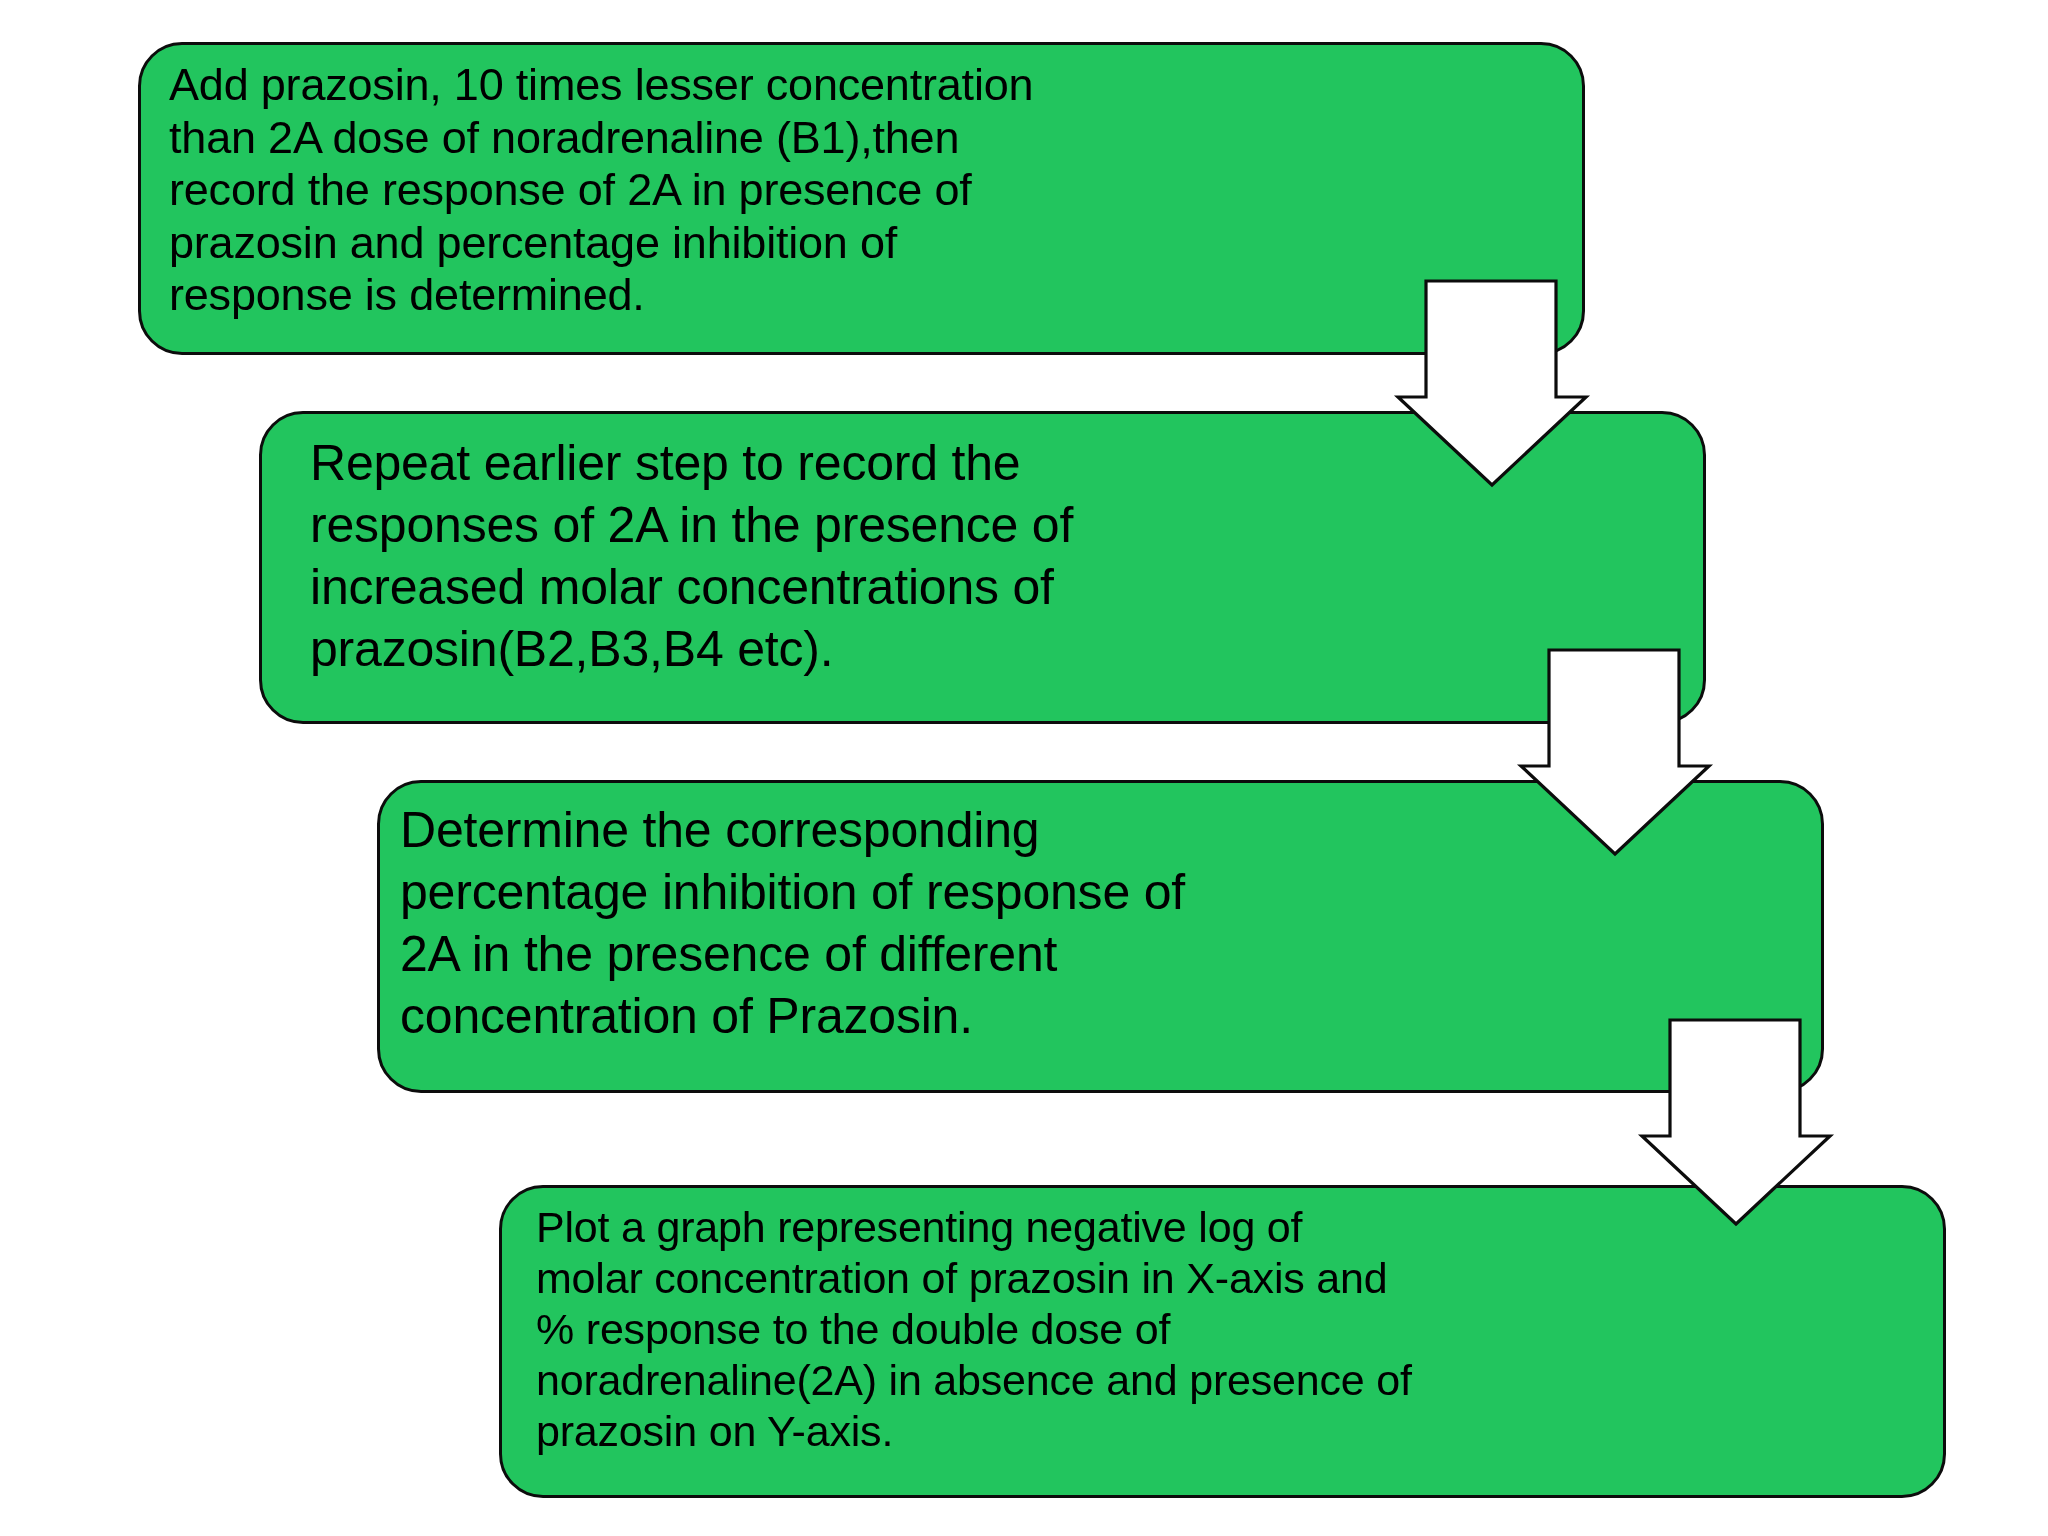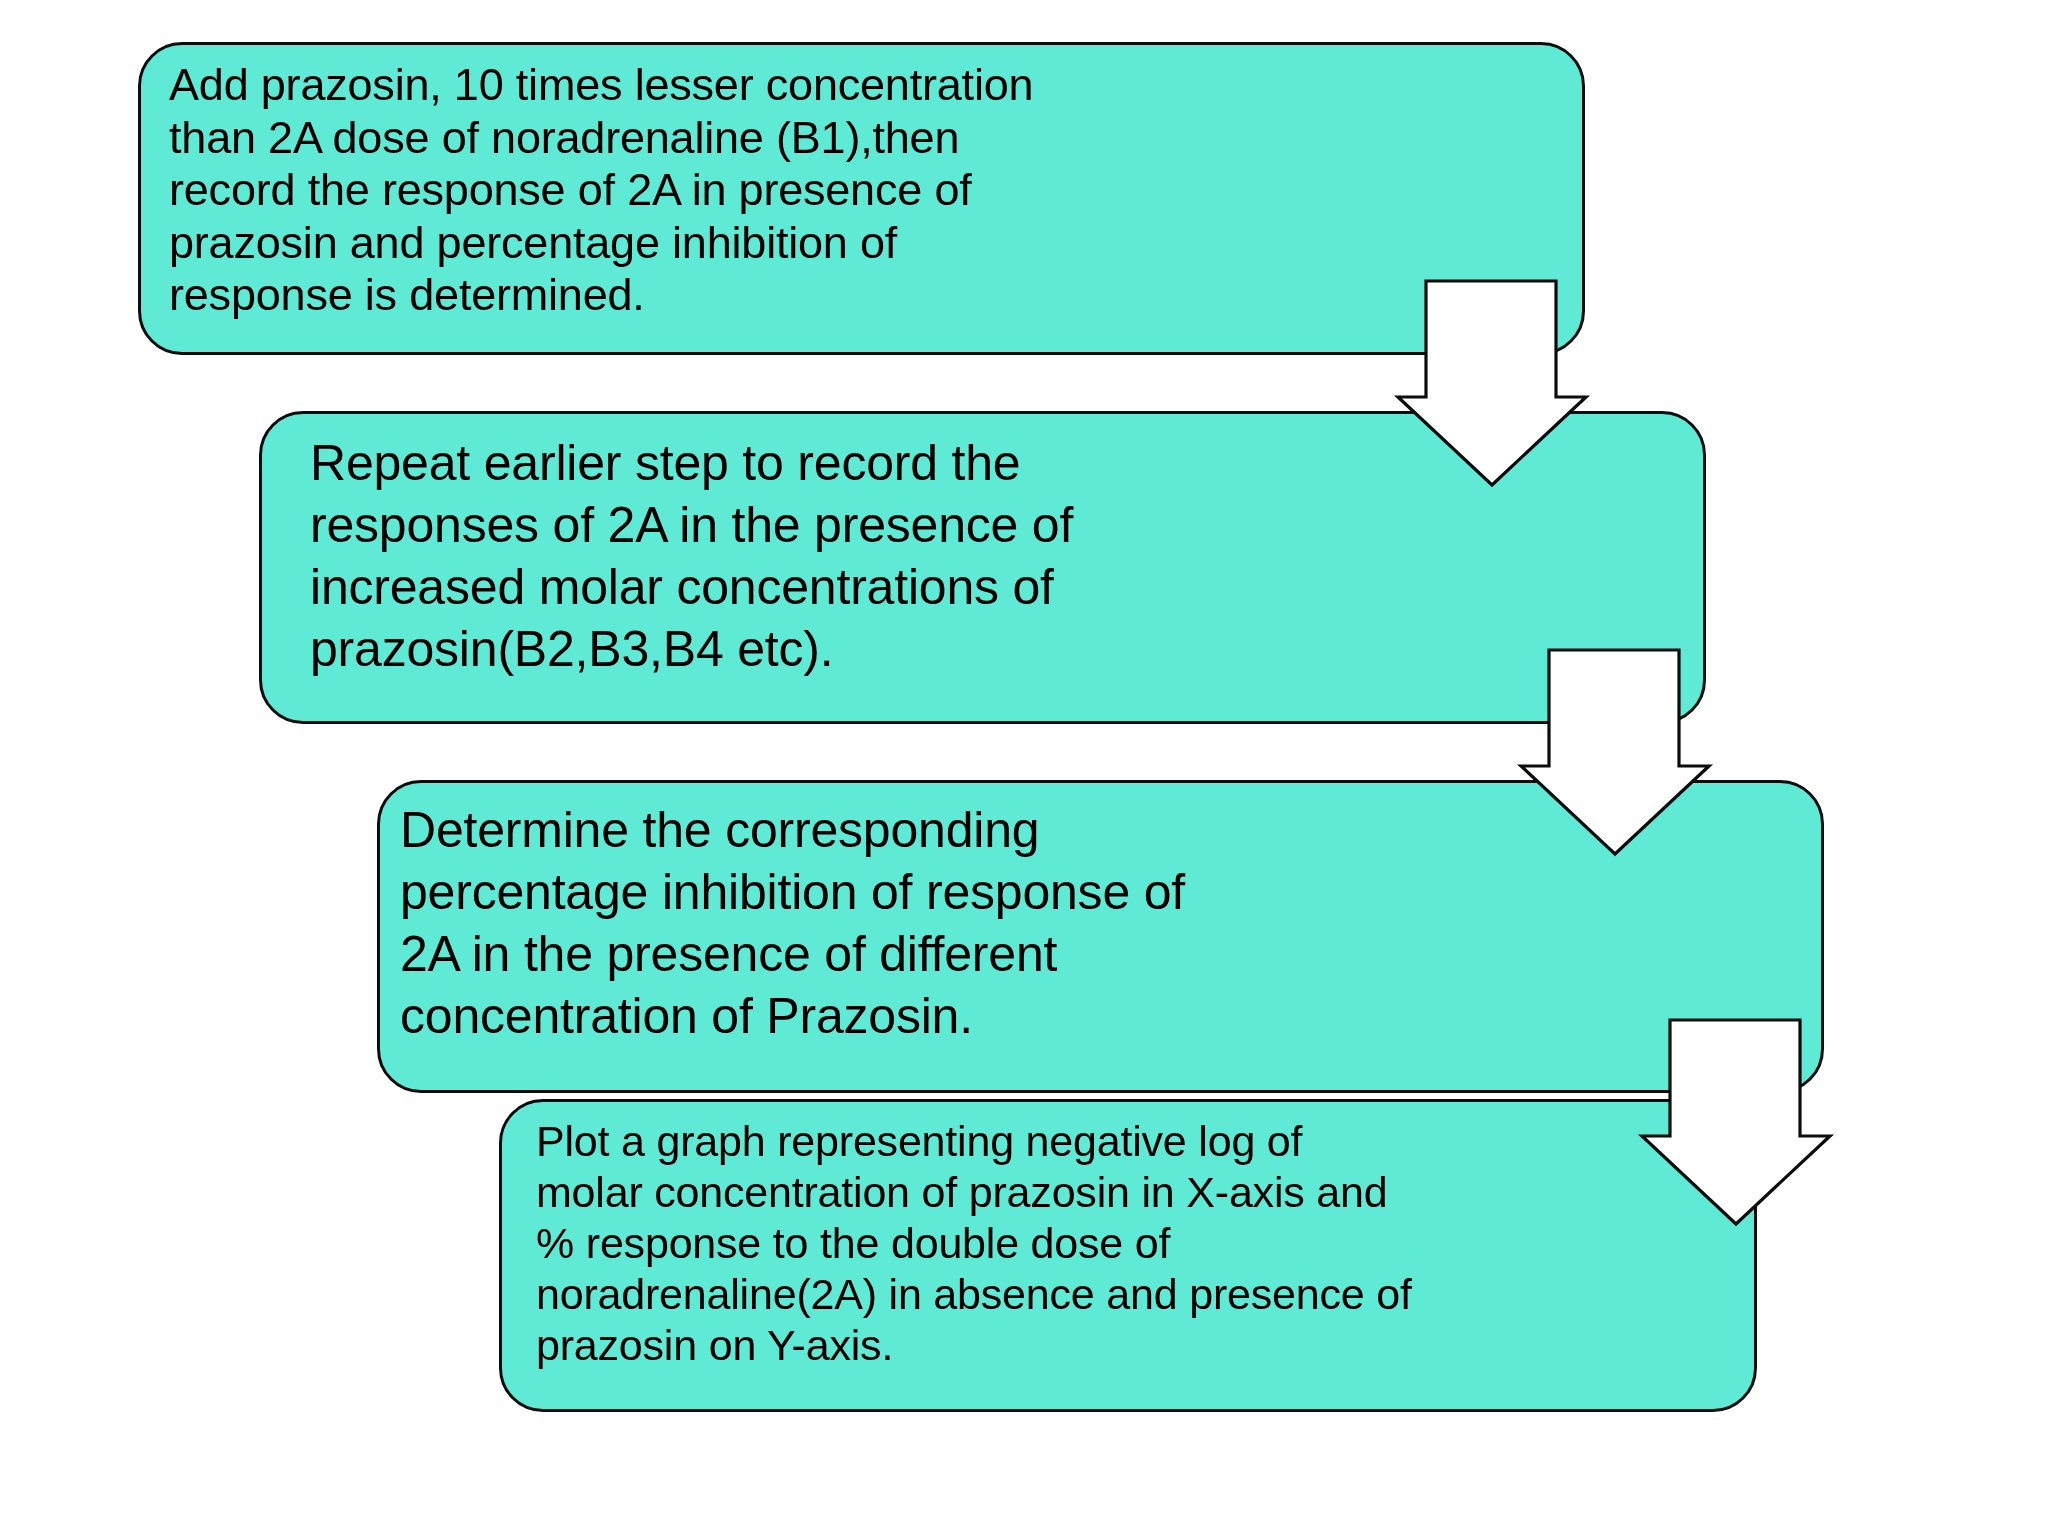--- a/index.html
+++ b/index.html
@@ -22,41 +22,41 @@
     left: 0;
     top: 0;
     width: 2048px;
     height: 1536px;
   }
 
   
   .process-box {
     position: absolute;
     box-sizing: border-box;
-    background: #5eead4;
+    background: #22c55e;
     border: 3px solid #0c0c0c;
     border-radius: 44px;
     z-index: 2;
   }
 
   .box-text {
     position: absolute;
     left: 0;
     right: 0;
     top: 0;
     color: #000000;
     white-space: pre-line;
     letter-spacing: -0.2px;
   }
 
   
   #box-1 { left: 138px;  top: 42px;   width: 1447px; height: 313px; }
   #box-2 { left: 259px;  top: 411px;  width: 1447px; height: 313px; }
   #box-3 { left: 377px;  top: 780px;  width: 1447px; height: 313px; }
-  #box-4 { left: 499px;  top: 1099px; width: 1258px; height: 313px; }
+  #box-4 { left: 499px;  top: 1185px; width: 1447px; height: 313px; }
 
   #box-1 .box-text { padding: 14px 30px 0 28px; font-size: 45px; line-height: 52.5px; }
   #box-2 .box-text { padding: 18px 31px 0 48px; font-size: 50px; line-height: 62px;   }
   #box-3 .box-text { padding: 16px 30px 0 20px; font-size: 50px; line-height: 62px;   }
   #box-4 .box-text { padding: 14px 30px 0 34px; font-size: 43px; line-height: 51px;   }
 
   
   .flow-arrow {
     position: absolute;
     z-index: 3;

